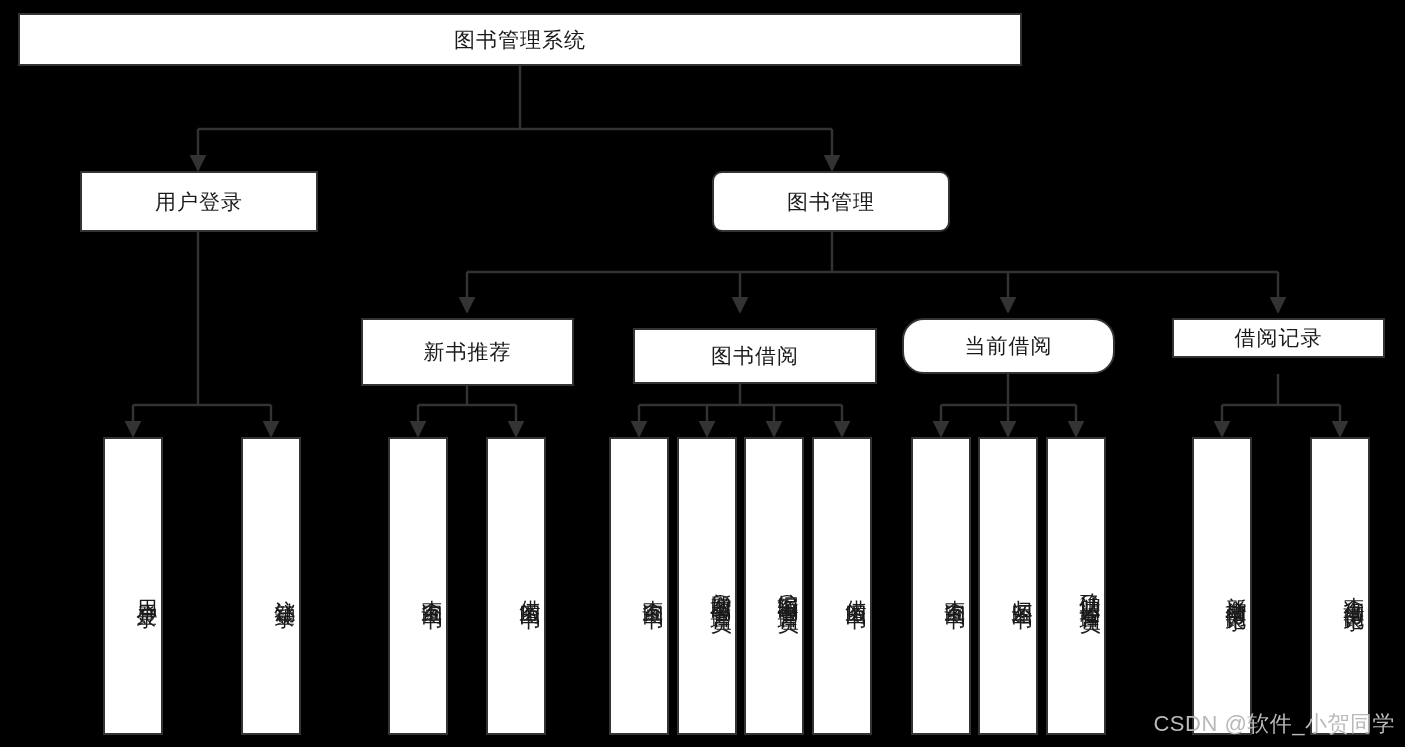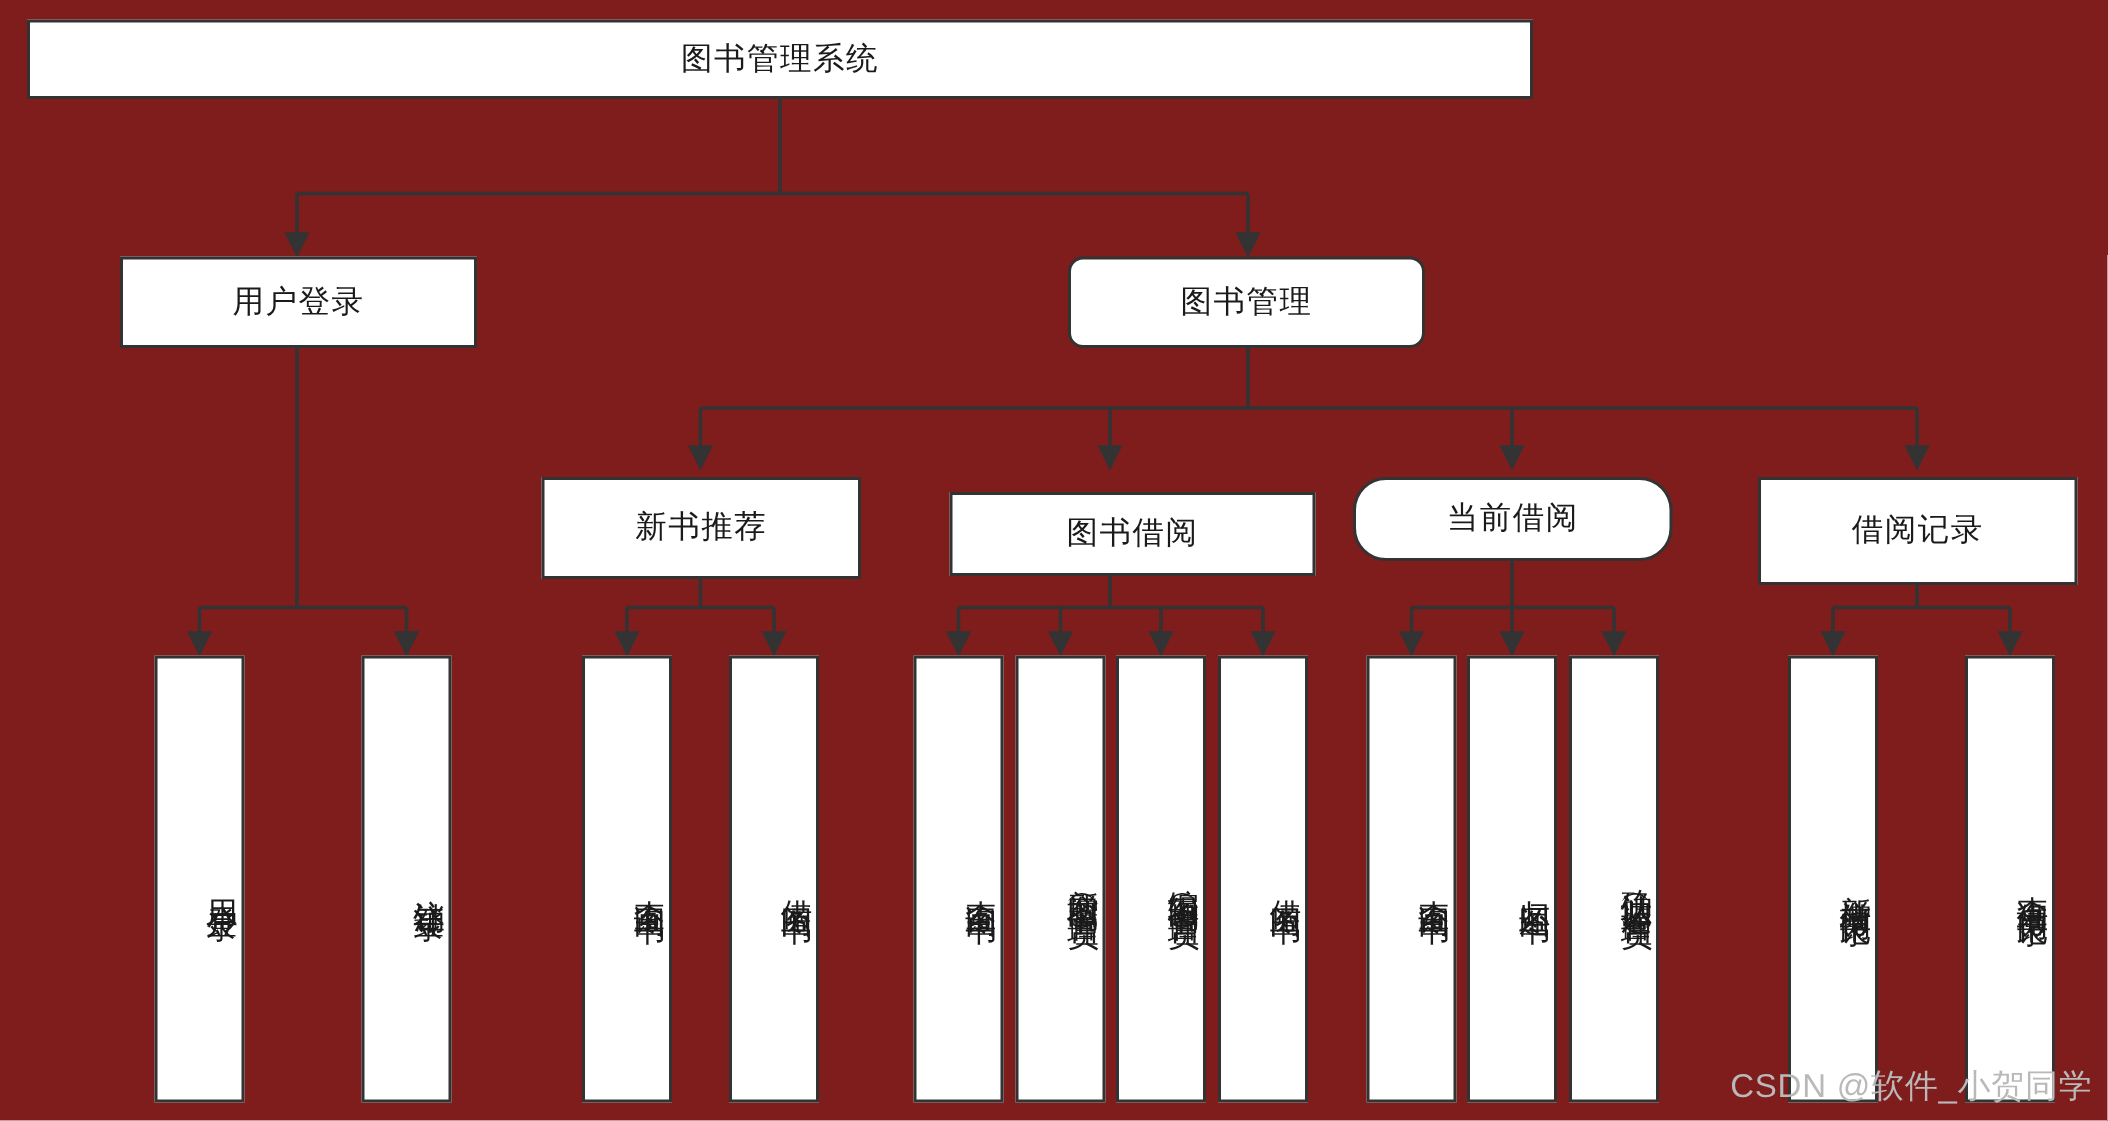--- a/index.html
+++ b/index.html
@@ -7,21 +7,21 @@
     padding: 0;
     background: #ffffff;
   }
   body {
     font-family: "Liberation Sans", "DejaVu Sans", sans-serif;
   }
   #canvas {
     position: relative;
     width: 1405px;
     height: 747px;
-    background: #7f1d1d;
+    background: #000000;
     overflow: hidden;
   }
   #edges {
     position: absolute;
     left: 0;
     top: 0;
     width: 1405px;
     height: 747px;
     pointer-events: none;
   }
@@ -138,21 +138,21 @@
   </div>
 
   <div class="node horizontal" style="left:633px; top:318px; width:244px; height:56px;margin-top:10px;">
     <span class="label">图书借阅</span>
   </div>
 
   <div class="node horizontal" style="left:902px; top:318px; width:213px; height:56px;border-radius:22px;">
     <span class="label">当前借阅</span>
   </div>
 
-  <div class="node horizontal" style="left:1172px; top:318px; width:213px; height:72px;">
+  <div class="node horizontal" style="left:1172px; top:318px; width:213px; height:40px;">
     <span class="label">借阅记录</span>
   </div>
 
   <div class="node vertical" style="left:103px; top:437px; width:60px; height:298px;">
     <span class="label">用户登录</span>
   </div>
 
   <div class="node vertical" style="left:241px; top:437px; width:60px; height:298px;">
     <span class="label">注销登录</span>
   </div>

